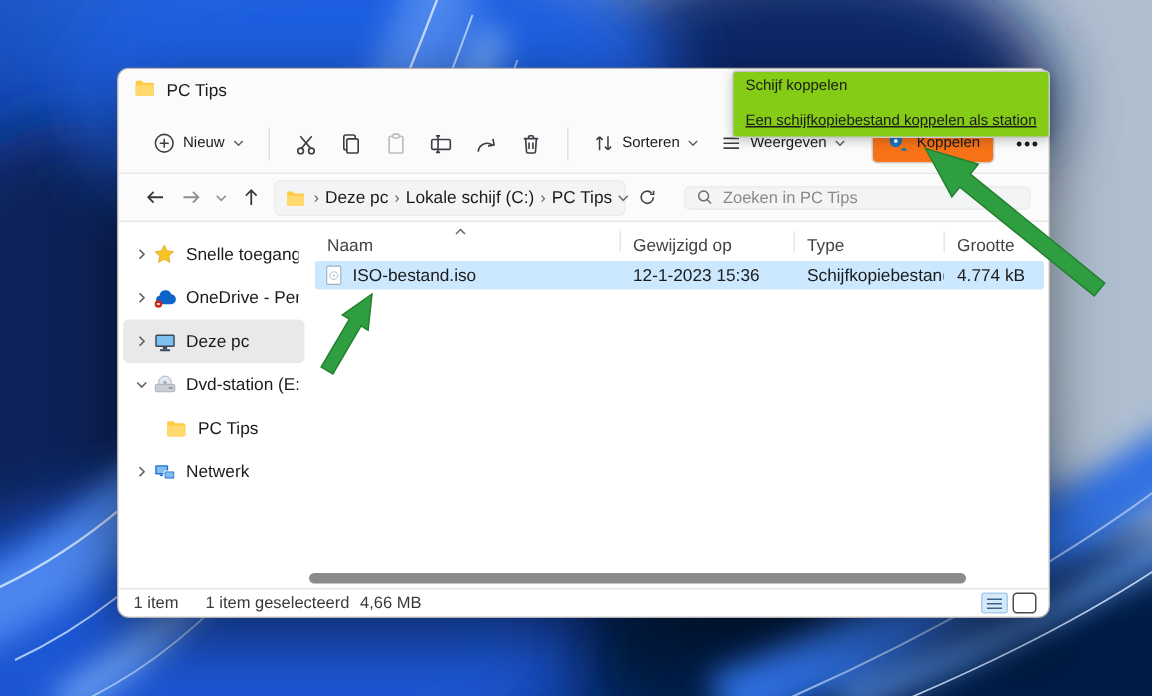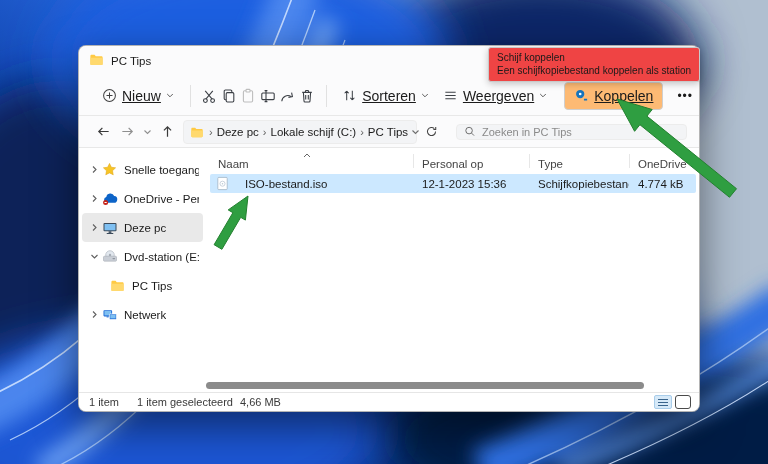--- a/index.html
+++ b/index.html
@@ -17,24 +17,24 @@
   }
   .titlebar { position:absolute; left:0; top:0; right:0; height:30px; background:#fbfbfc;
     display:flex; align-items:center; padding:0 10px; }
   .titlebar .ttl { font-size:11.5px; color:#1b1b1b; margin-left:7px; }
   .caption-btn { position:absolute; right:6px; top:3px; width:34px; height:24px; display:flex;
     align-items:center; justify-content:center; border-radius:4px; }
 
   .toolbar { position:absolute; left:0; top:30px; right:0; height:40px; background:#fbfbfc;
     display:flex; align-items:center; padding:0 0 0 16px; border-bottom:1px solid #e8e8e8; }
   .tbtn { display:flex; align-items:center; gap:5px; padding:6px 7px; border-radius:4px;
-    font-size:14px; color:#1b1b1b; white-space:nowrap;text-decoration:underline; }
+    font-size:10px; color:#1b1b1b; white-space:nowrap; }
   .icnbtn { width:33px; height:30px; display:flex; align-items:center; justify-content:center; border-radius:4px; }
   .tsep { width:1px; height:22px; background:#e1e1e1; margin:0 9px; }
-  .mount-btn { border:1px solid #cfcfcf; background:#fdba74; margin-left:10px; padding:5px 9px; }
+  .mount-btn { border:1px solid #cfcfcf; background:#f97316; margin-left:10px; padding:5px 9px; }
   .more-btn { margin-left:8px; font-size:12px; letter-spacing:1px; color:#1b1b1b; padding:6px 6px; }
 
   .addressrow { position:absolute; left:0; top:70px; right:0; height:32px; background:#fbfbfc;
     display:flex; align-items:center; padding:0 12px; border-bottom:1px solid #e8e8e8; }
   .navbtn { width:24px; height:24px; display:flex; align-items:center; justify-content:center; border-radius:4px; }
   .navbtn.small { width:16px; }
   .crumbbox { width:234px; height:24px; background:#f3f4f6; border:1px solid #ececec; border-radius:4px;
     display:flex; align-items:center; padding:0 6px; margin-left:4px; font-size:11.5px; color:#1b1b1b; }
   .crumb { padding:0 3px; white-space:nowrap; }
   .crumb-sep { color:#5f5f5f; font-size:11px; padding:0 1px; }
@@ -61,42 +61,42 @@
   .hdr .hcell { padding-left:9px; position:relative; height:100%; display:flex; align-items:flex-end; padding-bottom:3px; }
   .hdr .hcell.first { padding-left:12px; }
   .hdr .hcell.num { justify-content:flex-end; padding-right:26px; }
   .hdr .hcell::before { content:""; position:absolute; left:0; top:6px; height:14px; width:1px; background:#e7e7e7; }
   .hdr .hcell.first::before { display:none; }
   .sortcaret { position:absolute; left:96px; top:1px; }
 
   .filerow { position:absolute; left:4px; right:3px; top:26px; height:19px; background:#cce8ff; border-radius:2px;
     display:grid; grid-template-columns:203px 116px 100px 1fr; align-items:center; font-size:11.5px; color:#1b1b1b; }
   .filerow .cell { padding-left:9px; white-space:nowrap; overflow:hidden; }
-  .filerow .cell.first { display:flex; align-items:center; gap:15px; padding-left:5px; }
+  .filerow .cell.first { display:flex; align-items:center; gap:5px; padding-left:5px; }
   .filerow .cell.num { text-align:left; padding-right:8px; }
 
   .hscroll { position:absolute; left:0; right:0; bottom:2px; height:9px; }
   .hthumb { position:absolute; left:0; top:1px; width:438px; height:7px; background:#8b8b8b; border-radius:4px; }
 
   .statusbar { position:absolute; left:0; right:0; bottom:0; height:19px; border-top:1px solid #e6e6e6;
     background:#ffffff; display:flex; align-items:center; font-size:11px; color:#3a3a3a; padding:0 8px; }
   .statusbar .s1 { margin-left:2px; }
   .statusbar .s2 { margin-left:18px; }
   .statusbar .s3 { margin-left:7px; }
   .viewtoggles { margin-left:auto; display:flex; align-items:center; gap:3px; }
   .vt-details { width:18px; height:14px; background:#d6e9f8; border:1px solid #a9cdea; border-radius:2px;
     display:flex; flex-direction:column; justify-content:center; gap:2px; padding:0 3px; }
   .vt-details i { display:block; height:1px; background:#39648c; }
   .vt-large { width:16px; height:14px; border:1.4px solid #4a4a4a; border-radius:3px; }
 
   
-  .tooltip { position:absolute; left:488px; top:47px; z-index:50; background:#ef4444; border:1px solid #c9c9c9;
+  .tooltip { position:absolute; left:488px; top:47px; z-index:50; background:#84cc16; border:1px solid #c9c9c9;
     border-radius:3px; box-shadow:0 2px 7px rgba(0,0,0,.22); padding:4px 8px 5px; white-space:nowrap; }
   .tooltip .tt1 { font-size:10px; color:#1a1a1a; }
-  .tooltip .tt2 { font-size:10px; color:#1a1a1a; margin-top:2px; }
+  .tooltip .tt2 { font-size:10px; color:#1a1a1a; margin-top:12px;text-decoration:underline; }
 
   
   .arrow { position:absolute; z-index:60; pointer-events:none; }
   #arrow-file { left:205px; top:185px; }
   #arrow-mount { left:600px; top:90px; }
 </style>
 </head>
 <body>
 
 <div class="desktop">
@@ -384,27 +384,27 @@
     <div class="hdr">
       <div class="hcell first">
         <span>Naam</span>
         <span class="sortcaret">
           <svg width="10" height="7" viewBox="0 0 10 7">
               <path d="M2 5 5 2 8 5" stroke="#666" stroke-width="1" fill="none"></path>
             </svg>
         </span>
       </div>
       <div class="hcell">
-        <span>Personal op</span>
+        <span>Gewijzigd op</span>
       </div>
       <div class="hcell">
         <span>Type</span>
       </div>
       <div class="hcell num">
-        <span>OneDrive</span>
+        <span>Grootte</span>
 
       </div>
     </div>
 
     <div class="filerow">
       <div class="cell first">
         <span style="display:flex;">
           <svg width="15" height="15" viewBox="0 0 16 16">
               <rect x="3" y="1.5" width="10" height="13" rx="1" fill="#fff" stroke="#9db0c0" stroke-width=".8"></rect>
               <circle cx="8" cy="8.2" r="2.7" fill="none" stroke="#b9c6d2" stroke-width=".8"></circle>

